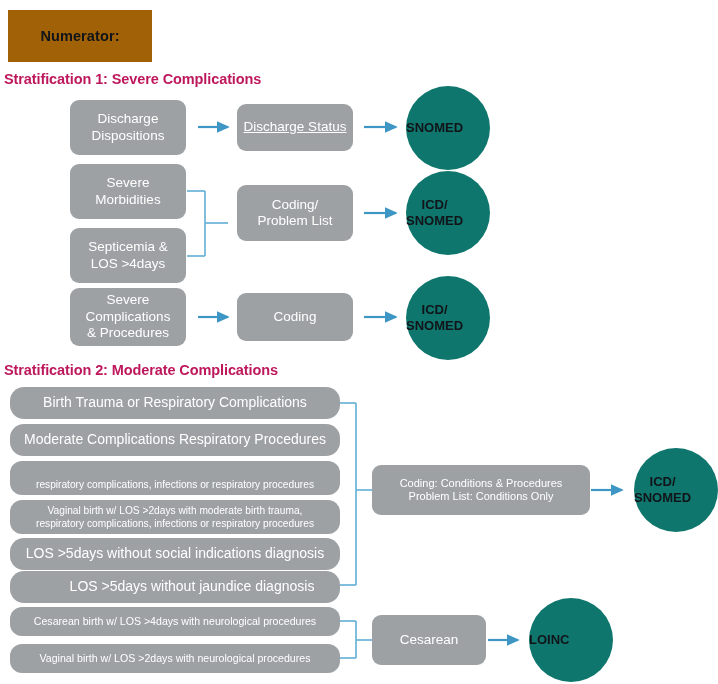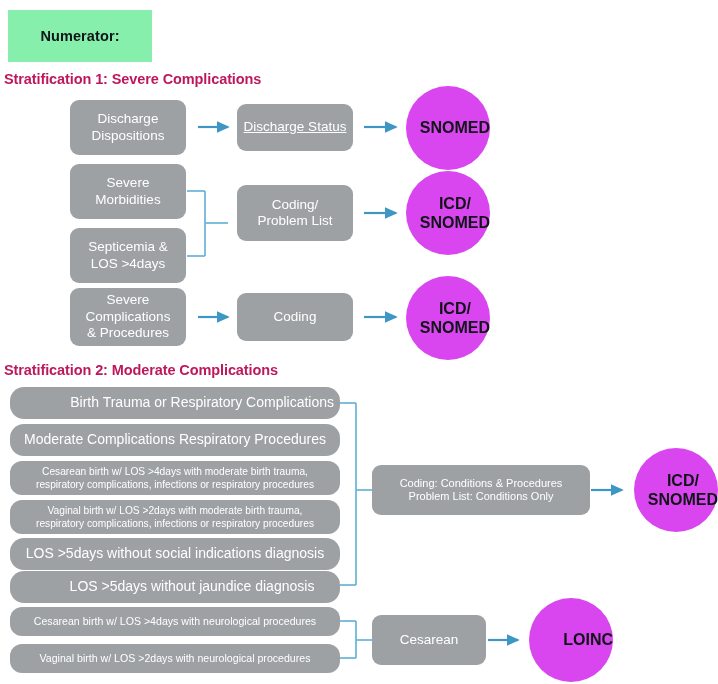--- a/index.html
+++ b/index.html
@@ -20,21 +20,21 @@
     width: 718px;
     height: 684px;
   }
   
   .numerator-badge {
     position: absolute;
     left: 8px;
     top: 10px;
     width: 144px;
     height: 52px;
-    background: #86efac;
+    background: #a16207;
     display: flex;
     align-items: center;
     justify-content: center;
   }
   .numerator-badge span {
     color: #111418;
     font-weight: bold;
     font-size: 14.5px;
     letter-spacing: .1px;
   }
@@ -67,29 +67,29 @@
   }
   .gnode .txt { display: block; }
   .s1-node { font-size: 13.5px; }
   .s1-mid  { font-size: 13.5px; }
   .s2-row-lg { font-size: 14px; border-radius: 14px; }
   .s2-row-sm { font-size: 10.2px; border-radius: 12px; line-height: 1.3; }
 
   
   .circle {
     position: absolute;
-    background: #d946ef;
+    background: #0f766e;
     border-radius: 50%;
     color: #111418;
     display: flex;
     align-items: center;
-    justify-content: flex-end;
+    justify-content: flex-start;
     text-align: center;
     font-weight: bold;
-    font-size: 16px;
+    font-size: 13px;
     line-height: 1.2;
   }
   
   .connectors {
     position: absolute;
     left: 0; top: 0;
     width: 718px;
     height: 684px;
     pointer-events: none;
   }
@@ -189,31 +189,31 @@
   <div class="gnode s1-mid" style="left:237px; top:293px; width:116px; height:48px;">
     <span class="txt">Coding</span>
   </div>
   <div class="circle" style="left:406px; top:276px; width:84px; height:84px;">
     <span>
       <span>ICD/</span><br>
       <span>SNOMED</span>
     </span>
   </div>
 
-  <div class="gnode s2-row-lg" style="left:10px; top:387px; width:330px; height:32px;justify-content:flex-end;">
+  <div class="gnode s2-row-lg" style="left:10px; top:387px; width:330px; height:32px;">
     <span class="txt">Birth Trauma or Respiratory Complications</span>
   </div>
 
   <div class="gnode s2-row-lg" style="left:10px; top:424px; width:330px; height:32px;">
     <span class="txt">Moderate Complications Respiratory Procedures</span>
   </div>
 
   <div class="gnode s2-row-sm" style="left:10px; top:461px; width:330px; height:34px;">
     <span class="txt">
-      <span>Cesarean birth w/ LOS &gt;4days with moderate birth trauma,</span><br>
+      <br>
       <span>respiratory complications, infections or respiratory procedures</span>
     </span>
   </div>
 
   <div class="gnode s2-row-sm" style="left:10px; top:500px; width:330px; height:34px;">
     <span class="txt">
       <span>Vaginal birth w/ LOS &gt;2days with moderate birth trauma,</span><br>
       <span>respiratory complications, infections or respiratory procedures</span>
     </span>
   </div>

